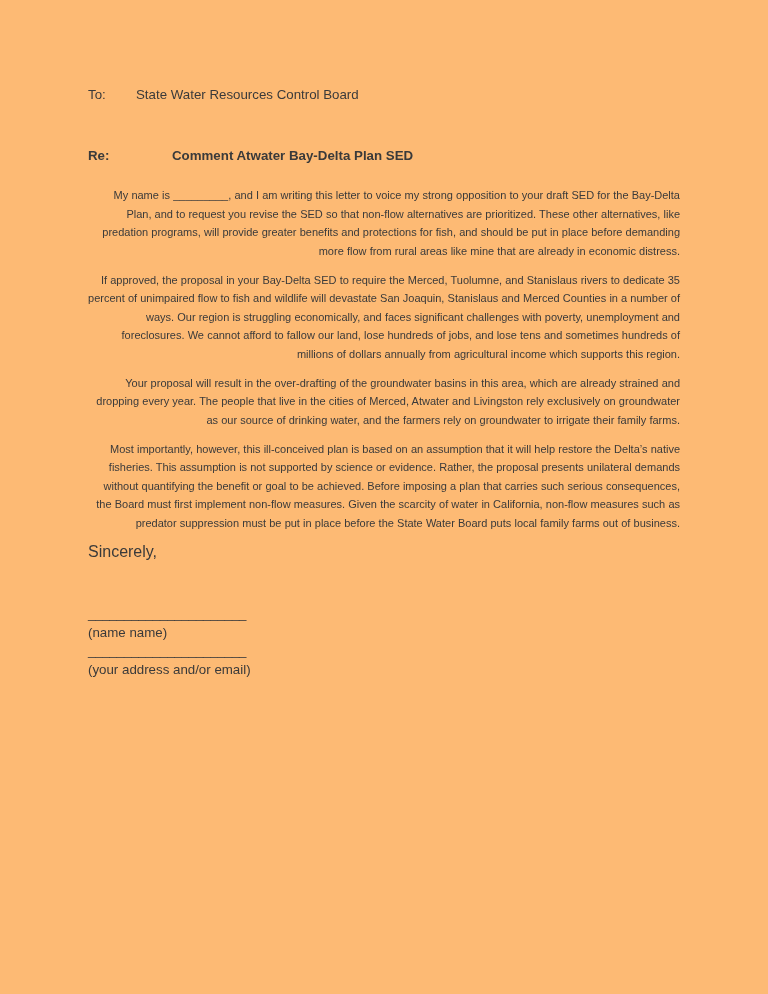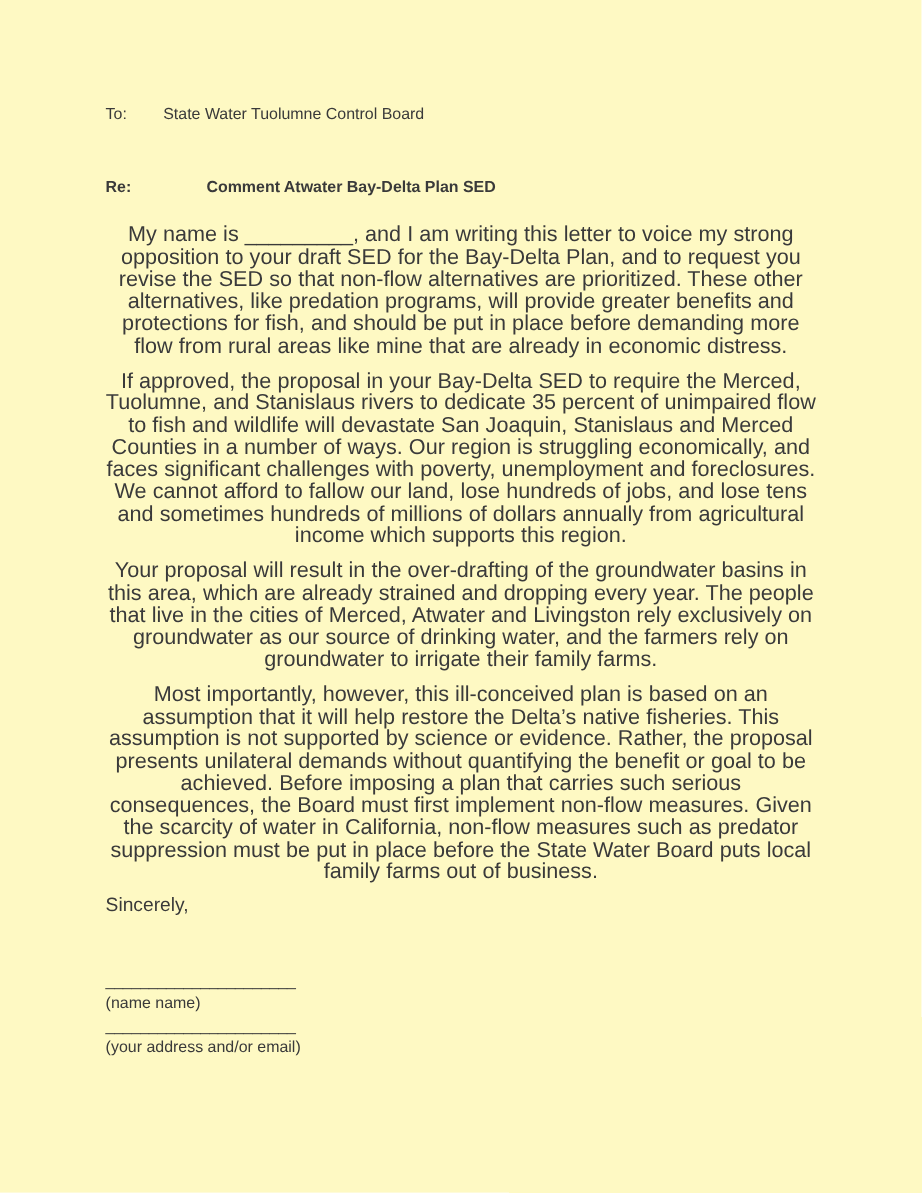--- a/index.html
+++ b/index.html
@@ -12,21 +12,21 @@
     width: 768px;
     height: 994px;
     font-family: "Liberation Sans", sans-serif;
     color: #3a3a3a;
     -webkit-font-smoothing: antialiased;
   }
   .page {
     position: relative;
     width: 768px;
     height: 994px;
-    background: #fef9c3;
+    background: #fdba74;
     box-sizing: border-box;
     padding: 0;
     overflow: hidden;
   }
   .doc-body {
     position: absolute;
     left: 88px;
     top: 86px;
     width: 592px;
   }
@@ -49,24 +49,24 @@
   .addr-re {
     margin: 42px 0 0 0;
     font-weight: bold;
     gap: 36px;
   }
   .addr-re .label,
   .addr-re .value {
     font-weight: bold;
   }
   p.para {
-    font-size: 18px;
+    font-size: 11px;
     line-height: 18.5px;
     margin: 0 0 10.5px 0;
-    text-align: center;
+    text-align: right;
     word-spacing: 0.1px;
   }
   p.para.first {
     margin-top: 21px;
   }
   .closing {
     font-size: 16px;
     line-height: 18.5px;
     margin: 0 0 10.5px 0;
   }
@@ -85,21 +85,21 @@
   }
 </style>
 </head>
 <body>
 
 <div class="page">
   <div class="doc-body">
 
     <div class="addr-line addr-to">
       <span class="label">To:</span>
-      <span class="value">State Water Tuolumne Control Board</span>
+      <span class="value">State Water Resources Control Board</span>
     </div>
 
     <div class="addr-line addr-re">
       <span class="label">Re:</span>
       <span class="value">Comment Atwater Bay-Delta Plan SED</span>
     </div>
 
     <p class="para first">My name is _________, and I am writing this letter to voice my strong opposition to your draft SED for the Bay-Delta Plan, and to request you revise the SED so that non-flow alternatives are prioritized.  These other alternatives, like predation programs, will provide greater benefits and protections for fish, and should be put in place before demanding more flow from rural areas like mine that are already in economic distress.</p>
     <p class="para">If approved, the proposal in your Bay-Delta SED to require the Merced, Tuolumne, and Stanislaus rivers to dedicate 35 percent of unimpaired flow to fish and wildlife will devastate San Joaquin, Stanislaus and Merced Counties in a number of ways.  Our region is struggling economically, and faces significant challenges with poverty, unemployment and foreclosures.  We cannot afford to fallow our land, lose hundreds of jobs, and lose tens and sometimes hundreds of millions of dollars annually from agricultural income which supports this region.</p>
     <p class="para">Your proposal will result in the over-drafting of the groundwater basins in this area, which are already strained and dropping every year.  The people that live in the cities of Merced, Atwater and Livingston rely exclusively on groundwater as our source of drinking water, and the farmers rely on groundwater to irrigate their family farms.</p>

